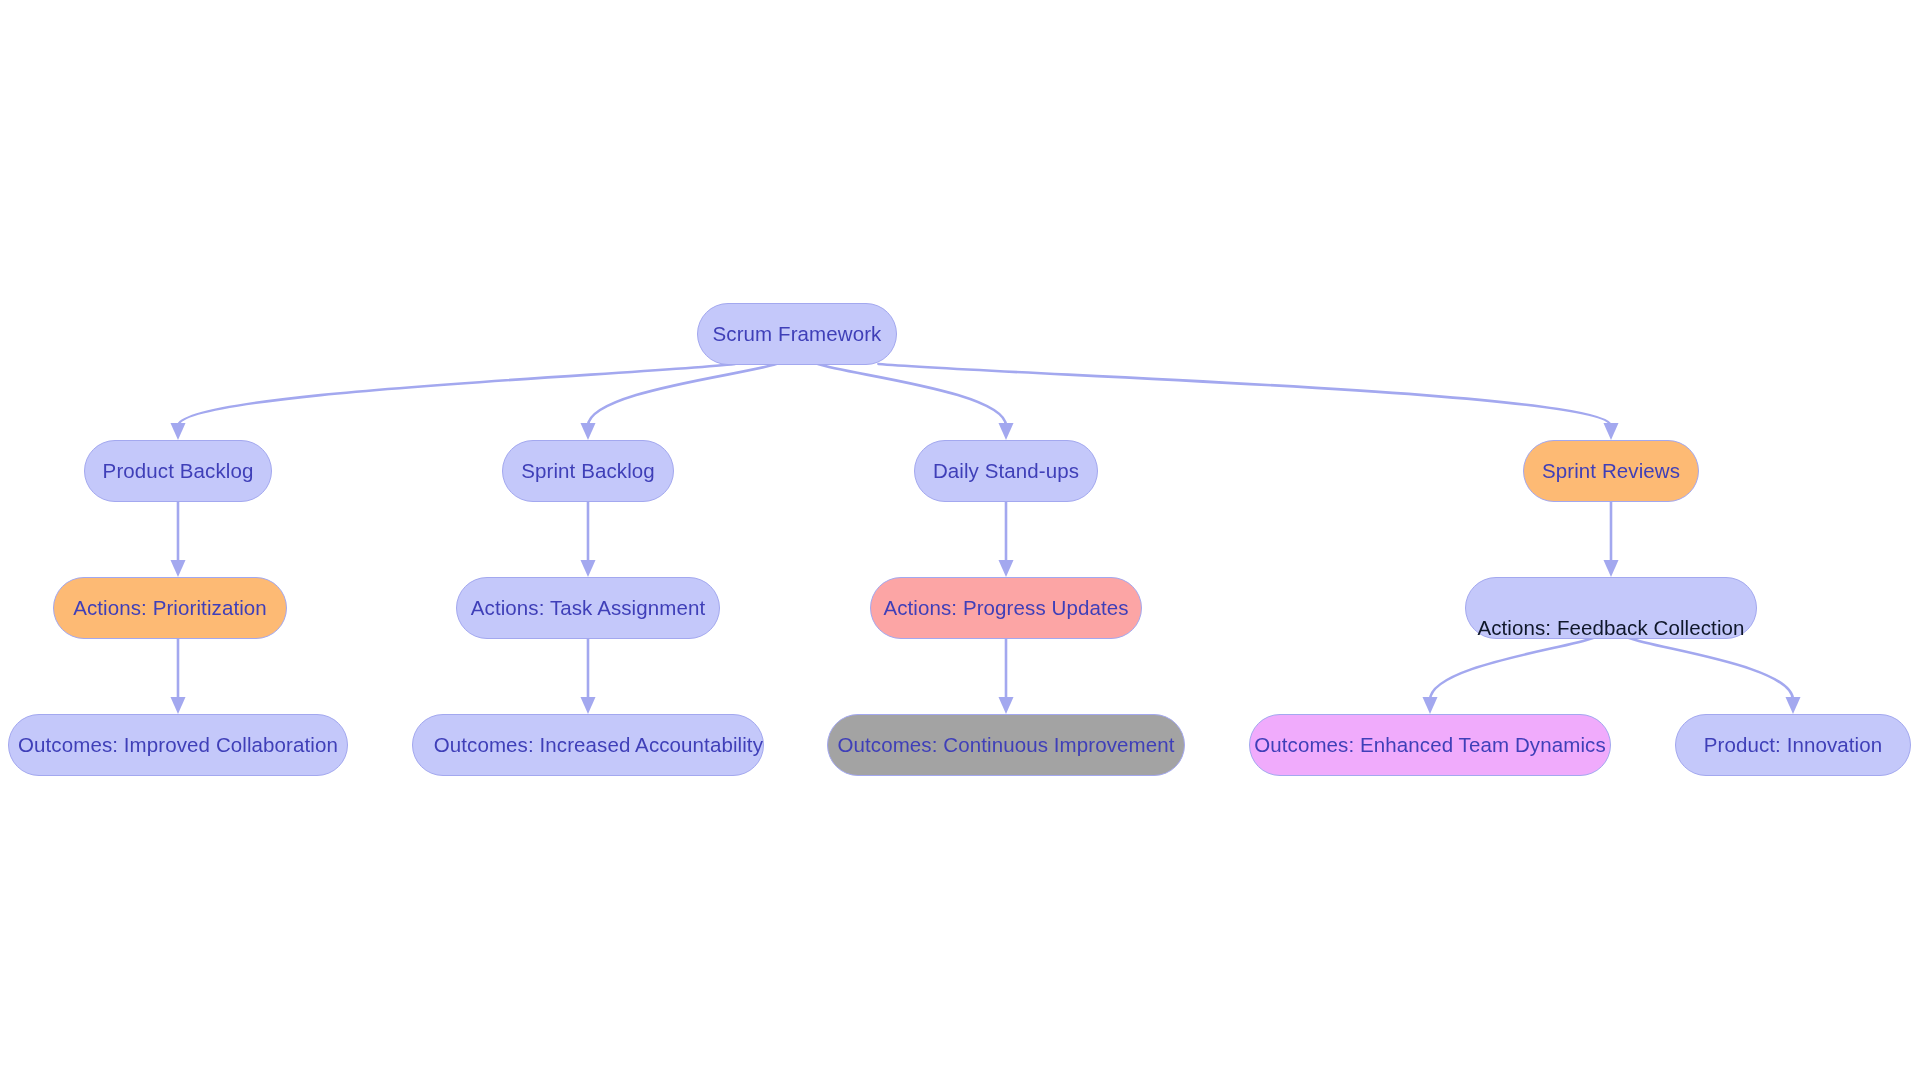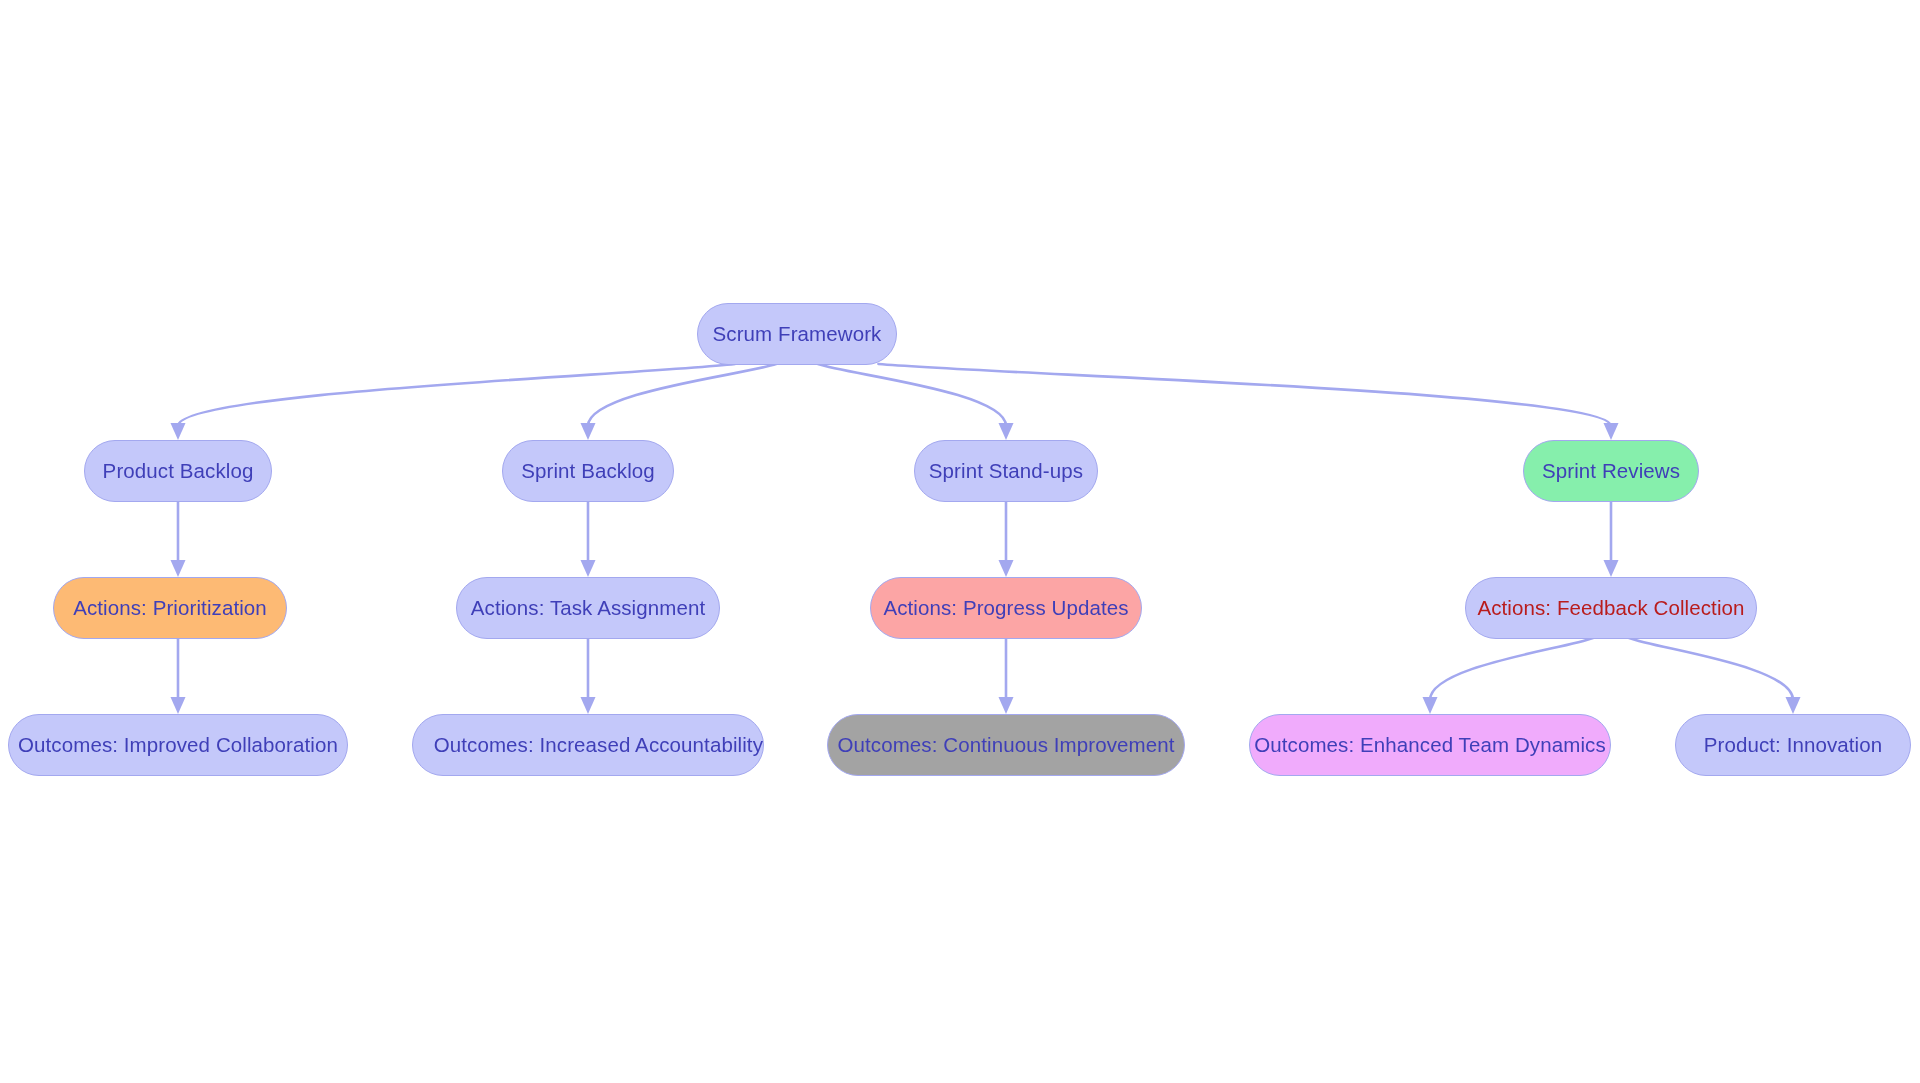--- a/index.html
+++ b/index.html
@@ -112,35 +112,35 @@
       <div class="node" style="left: 797px; top: 334px; width: 200px; background: rgb(196, 200, 250); border-color: rgb(163, 168, 239); color: rgb(63, 63, 184);">
         <span class="node-label">Scrum Framework</span>
       </div>
       <div class="node" style="left: 178px; top: 471px; width: 188px; background: rgb(196, 200, 250); border-color: rgb(163, 168, 239); color: rgb(63, 63, 184);">
         <span class="node-label">Product Backlog</span>
       </div>
       <div class="node" style="left: 588px; top: 471px; width: 172px; background: rgb(196, 200, 250); border-color: rgb(163, 168, 239); color: rgb(63, 63, 184);">
         <span class="node-label">Sprint Backlog</span>
       </div>
       <div class="node" style="left: 1006px; top: 471px; width: 184px; background: rgb(196, 200, 250); border-color: rgb(163, 168, 239); color: rgb(63, 63, 184);">
-        <span class="node-label">Sprint Stand-ups</span>
+        <span class="node-label">Daily Stand-ups</span>
       </div>
-      <div class="node" style="left: 1611px; top: 471px; width: 176px; background: #86efac; border-color: rgb(163, 168, 239); color: rgb(63, 63, 184);">
+      <div class="node" style="left: 1611px; top: 471px; width: 176px; background: #fdba74; border-color: rgb(163, 168, 239); color: rgb(63, 63, 184);">
         <span class="node-label">Sprint Reviews</span>
       </div>
       <div class="node" style="left: 170px; top: 608px; width: 234px; background: #fdba74; border-color: rgb(163, 168, 239); color: rgb(63, 63, 184);">
         <span class="node-label">Actions: Prioritization</span>
       </div>
       <div class="node" style="left: 588px; top: 608px; width: 264px; background: rgb(196, 200, 250); border-color: rgb(163, 168, 239); color: rgb(63, 63, 184);">
         <span class="node-label">Actions: Task Assignment</span>
       </div>
       <div class="node" style="left: 1006px; top: 608px; width: 272px; background: #fca5a5; border-color: rgb(163, 168, 239); color: rgb(63, 63, 184);">
         <span class="node-label">Actions: Progress Updates</span>
       </div>
-      <div class="node" style="left: 1611px; top: 608px; width: 292px; background: rgb(196, 200, 250); border-color: rgb(163, 168, 239); color: #b91c1c;">
+      <div class="node" style="left: 1611px; top: 608px; width: 292px; background: rgb(196, 200, 250); border-color: rgb(163, 168, 239); color: #0f172a; align-items: flex-end;">
         <span class="node-label">Actions: Feedback Collection</span>
       </div>
       <div class="node" style="left: 178px; top: 745px; width: 340px; background: rgb(196, 200, 250); border-color: rgb(163, 168, 239); color: rgb(63, 63, 184); text-align: center;">
         <span class="node-label">Outcomes: Improved Collaboration</span>
       </div>
       <div class="node" style="left: 588px; top: 745px; width: 352px; background: rgb(196, 200, 250); border-color: rgb(163, 168, 239); color: rgb(63, 63, 184); justify-content: flex-end;">
         <span class="node-label">Outcomes: Increased Accountability</span>
       </div>
       <div class="node" style="left: 1006px; top: 745px; width: 358px; background: #a3a3a3; border-color: rgb(163, 168, 239); color: rgb(63, 63, 184);">
         <span class="node-label">Outcomes: Continuous Improvement</span>

